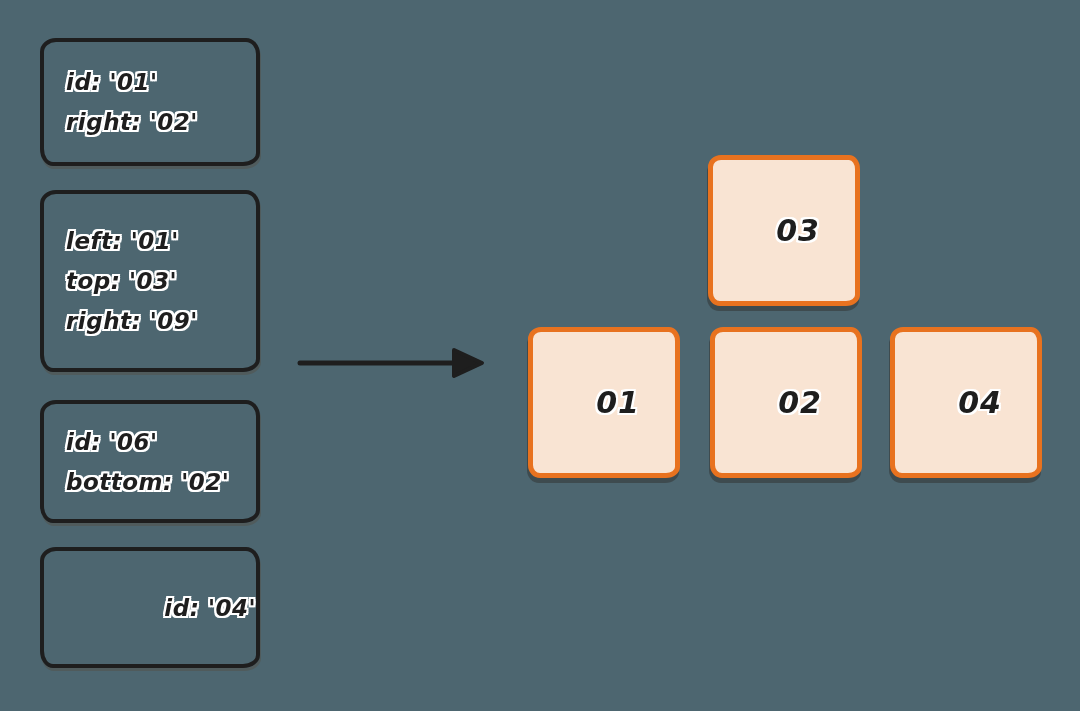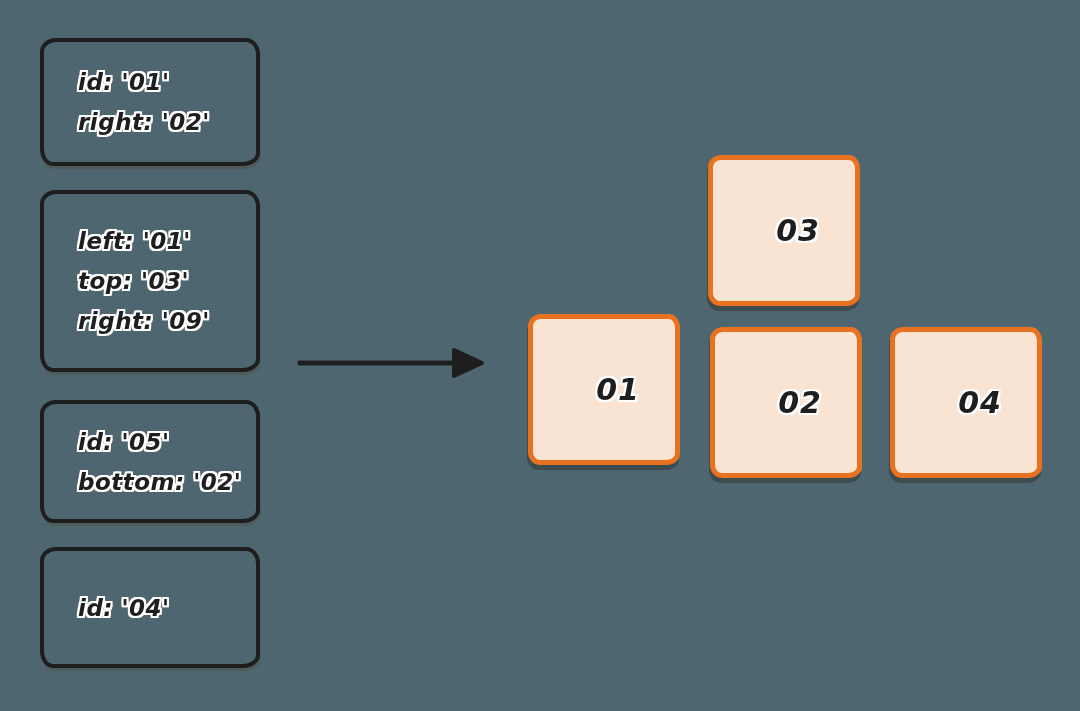--- a/index.html
+++ b/index.html
@@ -21,40 +21,40 @@
     position: absolute;
     left: 40px;
     width: 220px;
     box-sizing: border-box;
     border: 4px solid #1e1e1e;
     border-radius: 16px 14px 17px 13px / 14px 16px 13px 17px;
     background: transparent;
     display: flex;
     flex-direction: column;
     justify-content: center;
-    padding-left: 34px;
+    padding-left: 22px;
     box-shadow: 1px 3px 0 rgba(92, 58, 31, 0.25);
   }
   .def-box .line {
     font-size: 23px;
     font-weight: 700;
     font-style: italic;
     line-height: 40px;
     color: #1e1e1e;
     letter-spacing: 0.5px;
     white-space: nowrap;
     text-shadow:
       -2px -2px 0 #ffffff, 0 -2px 0 #ffffff, 2px -2px 0 #ffffff,
       -2px  0   0 #ffffff, 2px  0   0 #ffffff,
       -2px  2px 0 #ffffff, 0  2px 0 #ffffff, 2px 2px 0 #ffffff;
   }
   #def-box-01 { top: 38px;  height: 128px; }
   #def-box-02 { top: 190px; height: 182px; }
   #def-box-03 { top: 400px; height: 123px; }
-  #def-box-04 { top: 547px; height: 121px; }
+  #def-box-04 { top: 547px; height: 121px; align-items: flex-end; }
 
   
   .arrow-wrap {
     position: absolute;
     left: 296px;
     top: 340px;
     width: 192px;
     height: 46px;
   }
 
@@ -78,42 +78,42 @@
     font-style: italic;
     color: #1e1e1e;
     letter-spacing: 1px;
     text-shadow:
       -2px -2px 0 #ffffff, 0 -2px 0 #ffffff, 2px -2px 0 #ffffff,
       -2px  0   0 #ffffff, 2px  0   0 #ffffff,
       -2px  2px 0 #ffffff, 0  2px 0 #ffffff, 2px 2px 0 #ffffff;
     padding-left: 28px;
   }
   #square-03 { left: 708px; top: 155px; }
-  #square-01 { left: 528px; top: 314px; }
+  #square-01 { left: 528px; top: 327px; }
   #square-02 { left: 710px; top: 327px; }
   #square-04 { left: 890px; top: 327px; }
 </style>
 </head>
 <body>
 
 <div class="canvas">
 
   <div class="def-box" id="def-box-01">
     <div class="line">id: '01'</div>
     <div class="line">right: '02'</div>
   </div>
 
   <div class="def-box" id="def-box-02">
     <div class="line">left: '01'</div>
     <div class="line">top: '03'</div>
     <div class="line">right: '09'</div>
   </div>
 
   <div class="def-box" id="def-box-03">
-    <div class="line">id: '05'</div>
+    <div class="line">id: '06'</div>
     <div class="line">bottom: '02'</div>
   </div>
 
   <div class="def-box" id="def-box-04">
     <div class="line">id: '04'</div>
   </div>
 
   <div class="arrow-wrap">
     <svg width="192" height="46" viewBox="0 0 192 46" aria-hidden="true">
       <line x1="4" y1="23" x2="164" y2="23" stroke="#1e1e1e" stroke-width="5" stroke-linecap="round"></line>

